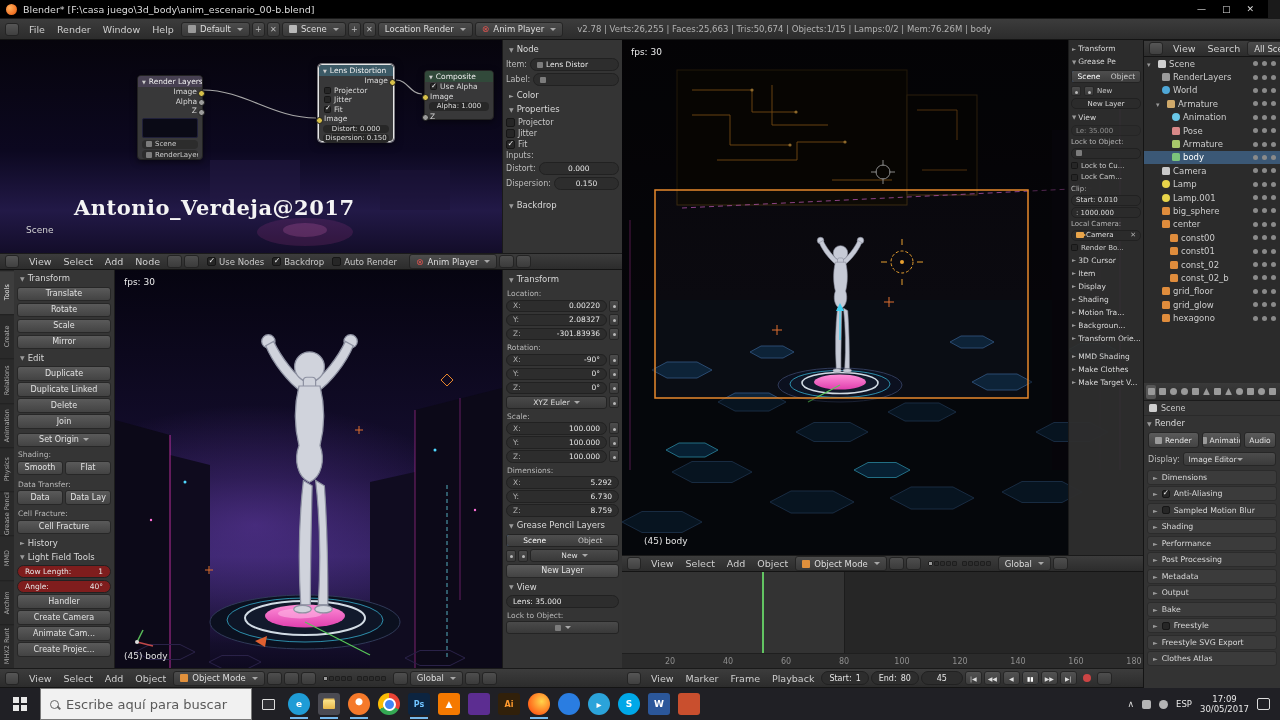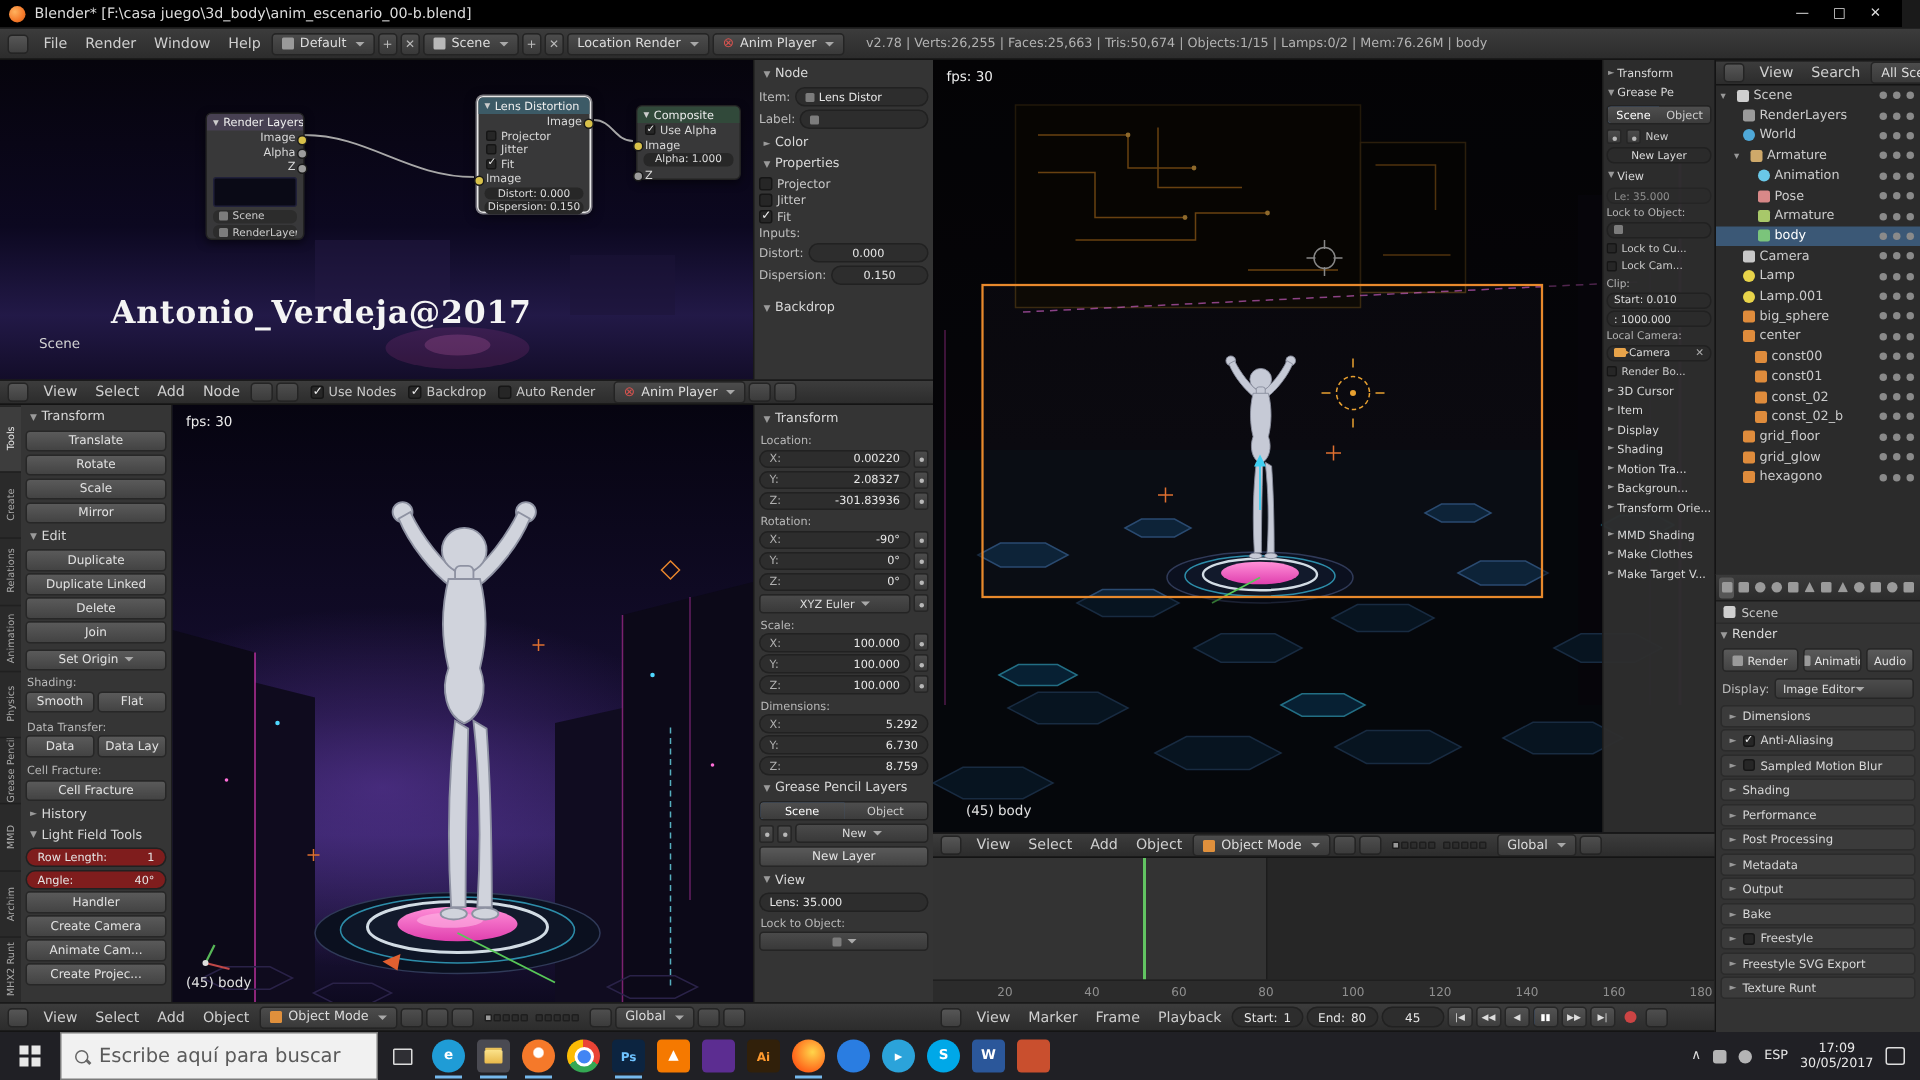--- a/index.html
+++ b/index.html
@@ -1148,21 +1148,21 @@
         <span>Bake</span>
       </div>
     <div class="psec">
         <span class="pcb"></span>
         <span>Freestyle</span>
       </div>
     <div class="psec">
         <span>Freestyle SVG Export</span>
       </div>
     <div class="psec">
-        <span>Texture Runt</span>
+        <span>Clothes Atlas</span>
       </div>
   </div>
 
   <div class="r" id="taskbar">
     <div class="tb-start">
         <span class="winlogo">
           <i></i>
           <i></i>
           <i></i>
           <i></i>

